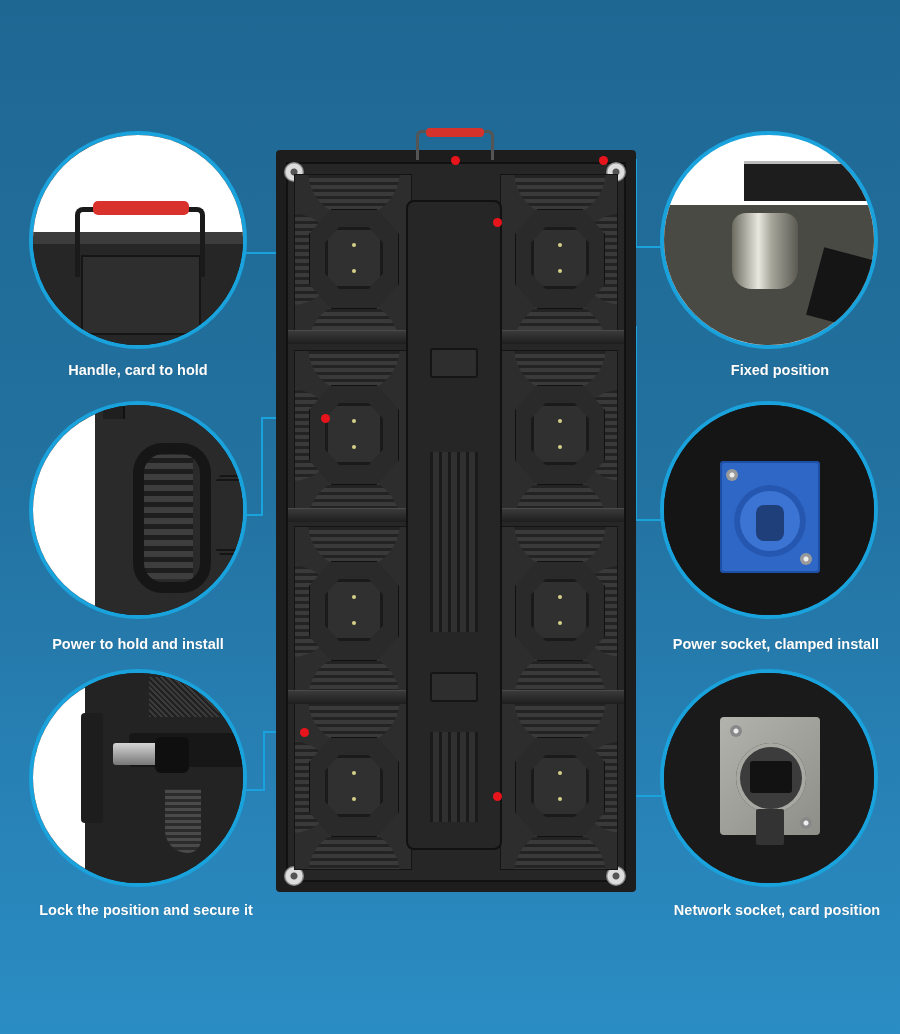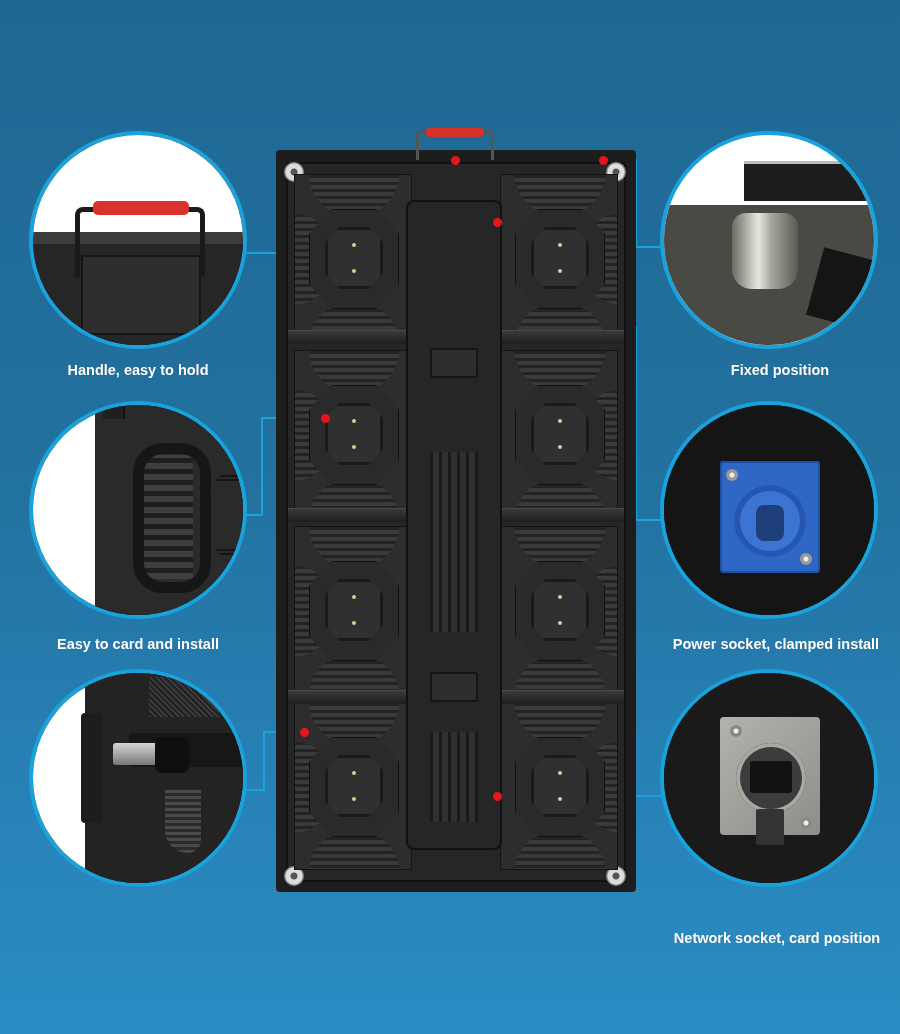--- a/index.html
+++ b/index.html
@@ -276,42 +276,43 @@
   </div>
 
   <div class="circle c-handle" style="left:29px; top:131px;">
     <div class="white"></div>
       <div class="body"></div>
       <div class="frame"></div>
     <div class="plate"></div>
       <div class="bar"></div>
       <div class="grip"></div>
   </div>
-  <div class="label" style="left:38px; top:362px; width:200px;">Handle, easy to hold</div>
+  <div class="label" style="left:38px; top:362px; width:200px;">Handle, card to hold</div>
 
   <div class="circle c-grip" style="left:29px; top:401px;">
     <div class="white"></div>
       <div class="body"></div>
       <div class="rail"></div>
     <div class="vent"></div>
       <div class="h"></div>
       <div class="oct"></div>
   </div>
-  <div class="label" style="left:28px; top:636px; width:220px;">Easy to card and install</div>
+  <div class="label" style="left:28px; top:636px; width:220px;">Power to hold and install</div>
 
   <div class="circle c-lock" style="left:29px; top:669px;">
     <div class="white"></div>
       <div class="body"></div>
       <div class="vent"></div>
       <div class="side"></div>
     <div class="bar"></div>
       <div class="pin"></div>
       <div class="knob"></div>
     <div class="lever"></div>
   </div>
+  <div class="label" style="left:16px; top:902px; width:260px;">Lock the position and secure it</div>
 
   <div class="circle c-fixed" style="left:660px; top:131px;">
     <div class="plate"></div>
       <div class="top"></div>
       <div class="dark"></div>
     <div class="bolt"></div>
   </div>
   <div class="label" style="left:680px; top:362px; width:200px;">Fixed position</div>
 
   <div class="circle c-power" style="left:660px; top:401px;">
@@ -326,15 +327,15 @@
 
   <div class="circle c-net" style="left:660px; top:669px;">
     <div class="body"></div>
     <div class="plate"></div>
     <div class="ring"></div>
       <div class="jack"></div>
       <div class="tab"></div>
     <div class="screw" style="left:66px; top:52px;"></div>
     <div class="screw" style="left:136px; top:144px;"></div>
   </div>
-  <div class="label" style="left:665px; top:902px; width:224px;margin-top:28px;">Network socket, card position</div>
+  <div class="label" style="left:665px; top:902px; width:224px;">Network socket, card position</div>
 
 </div>
 
 </body></html>

